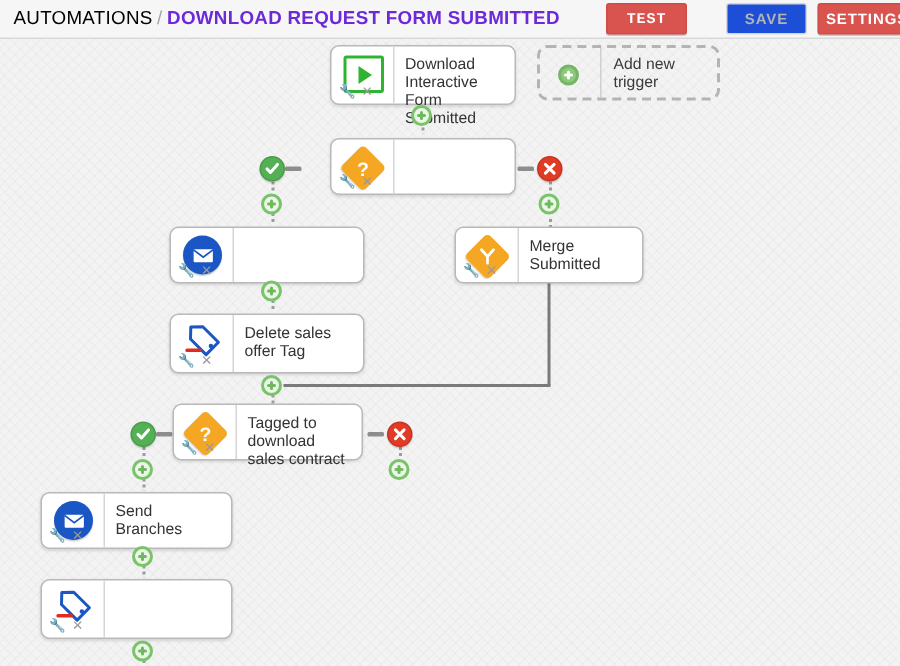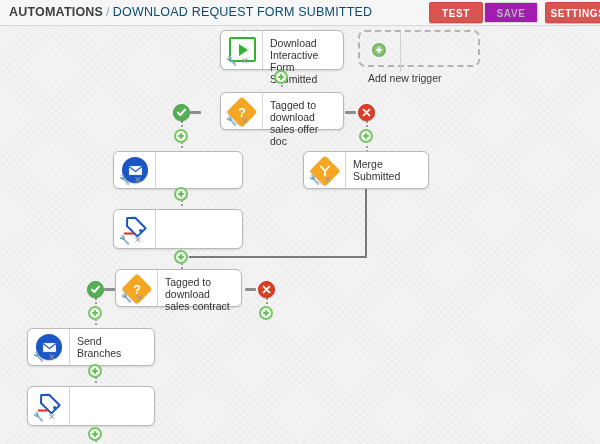--- a/index.html
+++ b/index.html
@@ -14,34 +14,34 @@
   
   .header{
     position:absolute;left:0;top:0;width:600px;height:26px;
     background:#f6f6f6;border-bottom:1px solid #d8d8d8;
     box-sizing:border-box;
   }
   .crumbs{
     position:absolute;left:9px;top:5px;
     font-size:12.5px;letter-spacing:.2px;white-space:nowrap;
   }
-  .crumb-root{color:#404040;font-weight:700;}
+  .crumb-root{color:#000000;font-weight:400;}
   .crumb-sep{color:#9aa6b2;margin:0 3px;}
-  .crumb-cur{color:#0c4a6e;font-weight:400;}
+  .crumb-cur{color:#6d28d9;font-weight:700;}
 
   .btn{
     position:absolute;top:2px;height:21px;line-height:21px;
     font-size:10px;font-weight:bold;letter-spacing:.6px;
     color:#ffffff;text-align:center;border-radius:2px;
     box-sizing:border-box;cursor:pointer;user-select:none;
   }
   .btn-red{background:#d9534f;border:1px solid #cf4b47;
            box-shadow:0 1px 0 rgba(0,0,0,.18);}
-  .btn-disabled{background:#a21caf;border:1px solid #d6d6d6;color:#b3b3b3;cursor:default;}
-  #btn-test{left:429px;width:54px;}
+  .btn-disabled{background:#1d4ed8;border:1px solid #d6d6d6;color:#b3b3b3;cursor:default;}
+  #btn-test{left:404px;width:54px;font-family:Liberation Mono, monospace;}
   #btn-save{left:484px;width:54px;}
   #btn-settings{left:545px;width:66px;}
 
   
   .canvas{
     position:absolute;left:0;top:26px;width:600px;height:418px;
     background:
       repeating-linear-gradient(45deg,rgba(0,0,0,.018) 0 1px,rgba(0,0,0,0) 1px 5px),
       repeating-linear-gradient(-45deg,rgba(0,0,0,.018) 0 1px,rgba(0,0,0,0) 1px 5px),
       #f3f3f3;
@@ -216,39 +216,38 @@
             <i></i>
           </div>
         <div class="tools">
           <span class="tool-wrench">🔧</span>
           <span class="tool-x">✕</span>
         </div>
       </div>
       <div class="node-label">Download Interactive Form Submitted</div>
     </div>
 
-    <div class="add-trigger" style="left:358px;top:4px;width:122px;height:37px;flex-direction:column;">
+    <div class="add-trigger" style="left:358px;top:4px;width:122px;height:37px;">
       <div class="at-ico">
         <div class="badge badge-plus solid" style="left:12px;top:11px;position:absolute;"></div>
       </div>
       <div class="at-label">Add new trigger</div>
     </div>
 
     <div class="badge badge-plus" style="left:274px;top:44px;"></div>
 
     <div class="node" style="left:220px;top:66px;width:124px;height:38px;">
       <div class="node-icons">
         <div class="diamond"></div>
         <div class="diamond-q">?</div>
         <div class="tools">
           <span class="tool-wrench">🔧</span>
           <span class="tool-x">✕</span>
         </div>
       </div>
-      <div class="node-label">Tagged to download sales offer doc</div>
     </div>
 
     <div class="badge badge-check" style="left:173px;top:78px;">
       <svg width="11" height="11" viewBox="0 0 11 11">
           <path d="M2 5.6 L4.3 8 L9 2.6" stroke="#ffffff" stroke-width="2" fill="none" stroke-linecap="round" stroke-linejoin="round"></path>
         </svg>
     </div>
     <div class="badge badge-x" style="left:358px;top:78px;">
       <svg width="11" height="11" viewBox="0 0 11 11">
           <path d="M2.6 2.6 L8.4 8.4 M8.4 2.6 L2.6 8.4" stroke="#ffffff" stroke-width="2" fill="none" stroke-linecap="round"></path>
@@ -297,20 +296,21 @@
             <path d="M14.2 2.8 L24.6 13.2 L16.4 21.4 L6 11 L6.2 3 Z" fill="#ffffff" stroke="#1a56c4" stroke-width="2" stroke-linejoin="round"></path>
             <circle cx="19.6" cy="15.6" r="1.5" fill="#1a56c4"></circle>
             <rect x="2.6" y="17.4" width="11" height="2.2" rx="1" fill="#e02b20"></rect>
           </svg>
         </div>
         <div class="tools">
           <span class="tool-wrench">🔧</span>
           <span class="tool-x">✕</span>
         </div>
       </div>
+      <div class="node-label">Delete sales offer Tag</div>
     </div>
 
     <div class="badge badge-plus" style="left:174px;top:224px;"></div>
 
     <div class="node" style="left:115px;top:243px;width:127px;height:38px;">
       <div class="node-icons">
         <div class="diamond"></div>
         <div class="diamond-q">?</div>
         <div class="tools">
           <span class="tool-wrench">🔧</span>

